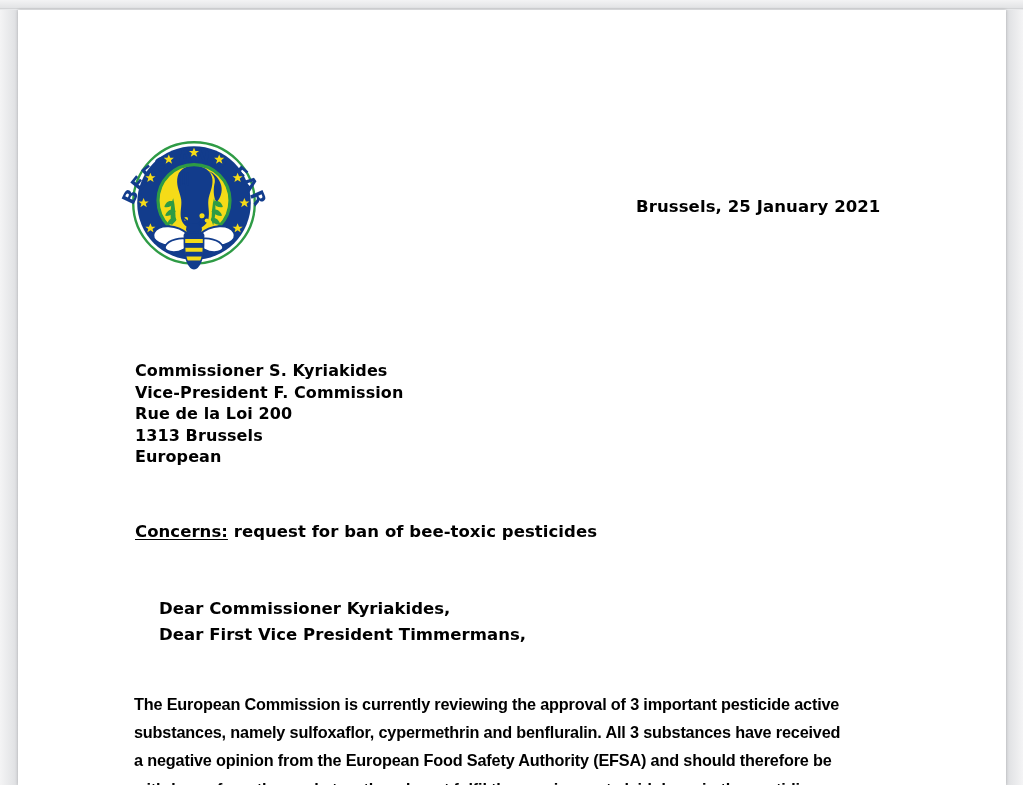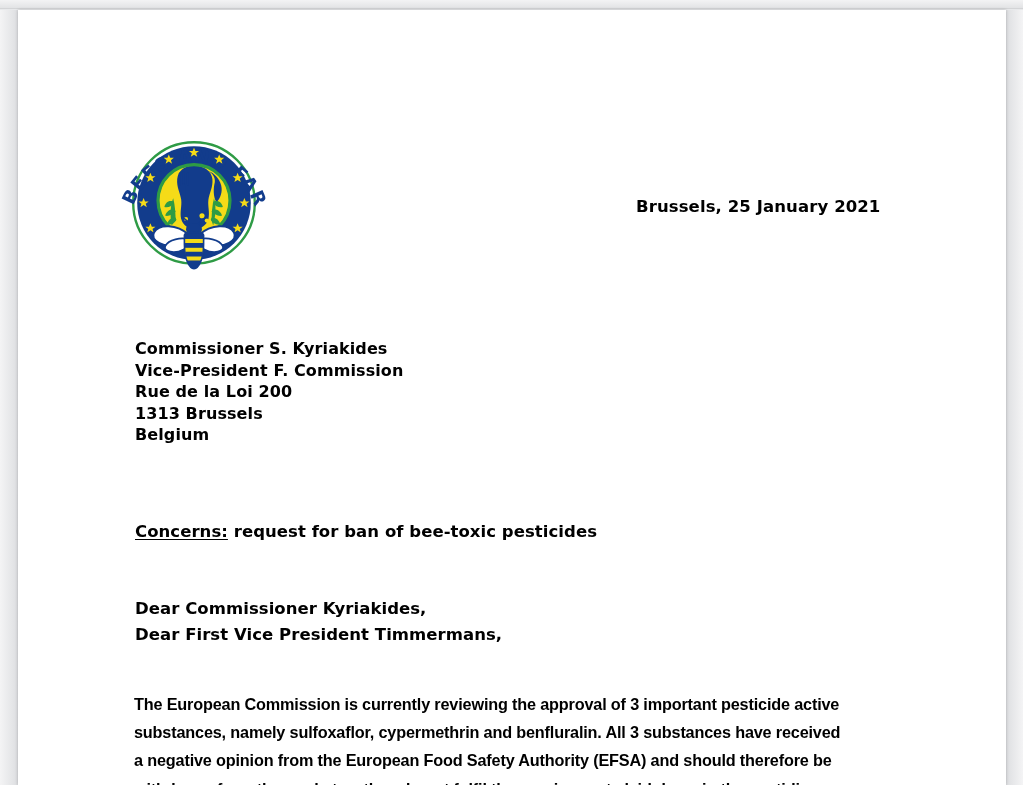--- a/index.html
+++ b/index.html
@@ -79,21 +79,21 @@
     color: #000000;
     letter-spacing: 0.1px;
     white-space: nowrap;
     text-align: center;
   }
 
   
   #address-block {
     position: absolute;
     left: 117px;
-    top: 328px;
+    top: 350px;
     font-family: "DejaVu Sans", sans-serif;
     font-size: 16px;
     font-weight: 600;
     color: #000000;
     line-height: 21.5px;
     letter-spacing: 0.1px;
   }
   #address-block .addr-line { white-space: nowrap; }
 
   
@@ -123,21 +123,21 @@
     position: absolute;
     left: 117px;
     top: 586px;
     font-family: "DejaVu Sans", sans-serif;
     font-size: 16.5px;
     font-weight: 600;
     color: #000000;
     line-height: 26px;
     letter-spacing: 0.05px;
   }
-  #salutation .sal-line { white-space: nowrap; }
+  #salutation .sal-line { white-space: nowrap; margin-left: 24px; }
 
   
   #body-paragraph {
     position: absolute;
     left: 116px;
     top: 681px;
     width: 786px;
     font-family: "Liberation Sans", sans-serif;
     font-size: 17px;
     font-weight: 600;
@@ -276,21 +276,21 @@
       </svg>
     </div>
 
     <div id="date-line">Brussels, 25 January 2021</div>
 
     <div id="address-block">
       <div class="addr-line">Commissioner S. Kyriakides</div>
       <div class="addr-line">Vice-President F. Commission</div>
       <div class="addr-line">Rue de la Loi 200</div>
       <div class="addr-line">1313 Brussels</div>
-      <div class="addr-line">Belgium</div>
+      <div class="addr-line">European</div>
     </div>
 
     <div id="concerns-line"><span class="concerns-label">Concerns:</span><span class="concerns-text"> request for ban of bee-toxic pesticides</span></div>
 
     <div id="salutation">
       <div class="sal-line">Dear Commissioner Kyriakides,</div>
       <div class="sal-line">Dear First Vice President Timmermans,</div>
     </div>
 
     <div id="body-paragraph">

